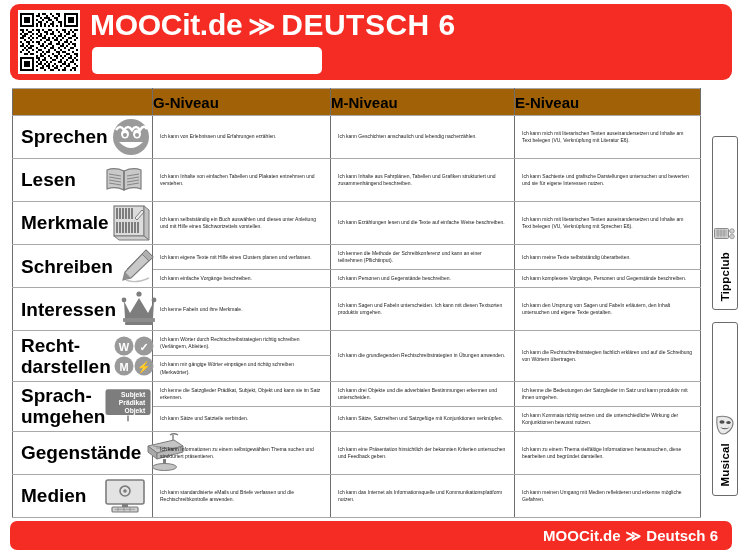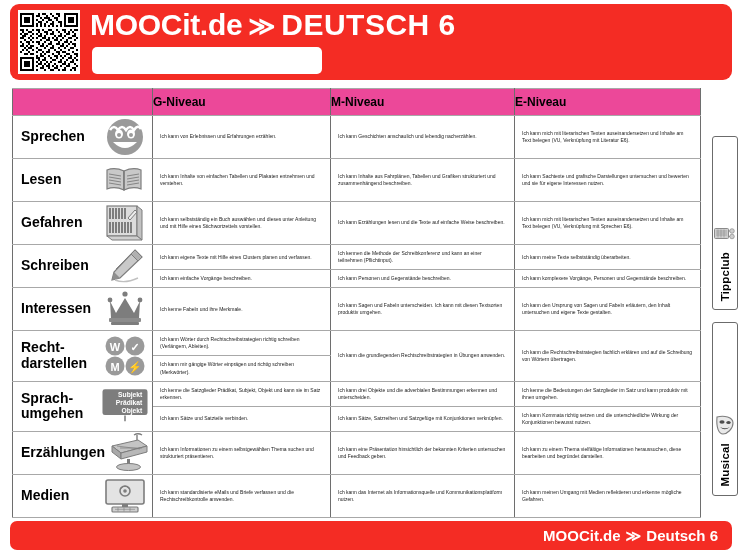--- a/index.html
+++ b/index.html
@@ -76,40 +76,40 @@
     vertical-align: middle;
     padding: 0;
   }
 
   
   .grid tr.sep > td, .grid tr.sep > th { border-top: 1.6px solid #4a4a4a; }
   .grid td.lab, .grid td.celltxt, .grid th { border-left: 1.4px solid #6e6e6e; border-right: 1.4px solid #6e6e6e; }
 
   thead th {
     height: 26px;
-    font-size: 12px;
+    font-size: 15px;
     font-weight: bold;
     text-align: left;
     padding: 0 0 0 9px;
     color: #000;
-    background: #ec4899;
+    background: #a16207;
   }
   thead th.blank { padding: 0; }
 
   td.lab {
     padding: 0 4px 0 8px;
   }
   .labwrap {
     display: flex;
     align-items: center;
     justify-content: space-between;
     width: 100%;
   }
   .labtext {
-    font-size: 14px;
+    font-size: 19px;
     font-weight: bold;
     line-height: 1.12;
     color: #000;
     white-space: pre-line;
   }
   .labicon {
     width: 46px;
     height: 42px;
     flex: 0 0 46px;
     display: flex;
@@ -480,21 +480,21 @@
             </div>
           </div>
         </td>
         <td class="celltxt" style="font-size: 5px;">Ich kann Inhalte von einfachen Tabellen und Plakaten entnehmen und verstehen.</td>
         <td class="celltxt" style="font-size: 5px;">Ich kann Inhalte aus Fahrplänen, Tabellen und Grafiken strukturiert und zusammenhängend beschreiben.</td>
         <td class="celltxt" style="font-size: 5px;">Ich kann Sachtexte und grafische Darstellungen untersuchen und bewerten und sie für eigene Interessen nutzen.</td>
       </tr>
       <tr class="sep">
         <td class="lab" rowspan="1">
           <div class="labwrap">
-            <div class="labtext">Gefahren</div>
+            <div class="labtext">Merkmale</div>
             <div class="labicon">
               <svg width="40" height="38" viewBox="0 0 40 38" aria-hidden="true">
                 <rect x="2" y="2" width="30" height="30" fill="#dcdcdc" stroke="#7d7d7d" stroke-width="1.2"></rect>
                 <path d="M32 2 L37 6 L37 36 L32 32 Z" fill="#c2c2c2" stroke="#7d7d7d" stroke-width="1"></path>
                 <path d="M2 32 L7 36 L37 36 L32 32 Z" fill="#cfcfcf" stroke="#7d7d7d" stroke-width="1"></path>
                 <g fill="#7d7d7d">
                   <rect x="4" y="4" width="2" height="11"></rect>
                   <rect x="7" y="4" width="2" height="11"></rect>
                   <rect x="10" y="4" width="2" height="11"></rect>
                   <rect x="13" y="4" width="2" height="11"></rect>
@@ -609,21 +609,21 @@
         <td class="celltxt" style="font-size: 5px;">Ich kenne die Bedeutungen der Satzglieder im Satz und kann produktiv mit ihnen umgehen.</td>
       </tr>
       <tr>
         <td class="celltxt" style="font-size: 5px;">Ich kann Sätze und Satzteile verbinden.</td>
         <td class="celltxt" style="font-size: 5px;">Ich kann Sätze, Satzreihen und Satzgefüge mit Konjunktionen verknüpfen.</td>
         <td class="celltxt" style="font-size: 5px;">Ich kann Kommata richtig setzen und die unterschiedliche Wirkung der Konjunktionen bewusst nutzen.</td>
       </tr>
       <tr class="sep">
         <td class="lab" rowspan="1">
           <div class="labwrap">
-            <div class="labtext">Erzählungen</div>
+            <div class="labtext">Gegenstände</div>
             <div class="labicon">
               <svg width="42" height="40" viewBox="0 0 42 40" aria-hidden="true">
                 <path d="M5 13 L31 7 L40 13 L14 20 Z" fill="#c4c4c4" stroke="#7d7d7d" stroke-width="1"></path>
                 <path d="M5 13 L14 20 L14 26 L5 19 Z" fill="#a9a9a9" stroke="#7d7d7d" stroke-width="1"></path>
                 <path d="M14 20 L40 13 L40 19 L14 26 Z" fill="#b8b8b8" stroke="#7d7d7d" stroke-width="1"></path>
                 <g stroke="#7d7d7d" stroke-width="0.7">
                   <line x1="10" y1="13" x2="33" y2="16"></line>
                   <line x1="13" y1="15" x2="35" y2="15"></line>
                 </g>
                 <line x1="30" y1="7" x2="30" y2="2" stroke="#7d7d7d" stroke-width="1.4"></line>

